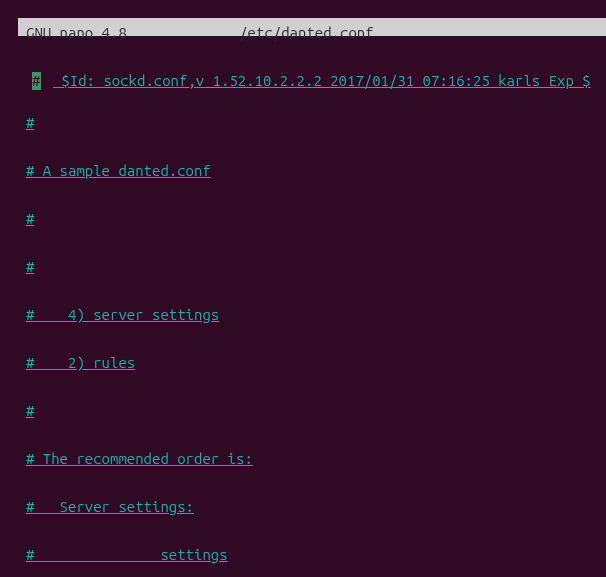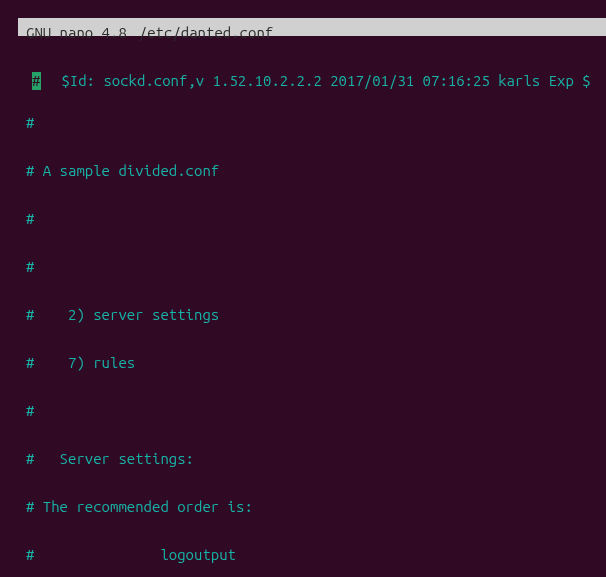--- a/index.html
+++ b/index.html
@@ -13,56 +13,56 @@
     overflow: hidden;
   }
   .titlebar {
     display: flex;
     background: #d0d0d0;
     color: #2a2a2a;
     height: 18px;
     white-space: pre;
   }
   .titlebar .left { flex: 0 0 auto; padding-left: 2px; }
-  .titlebar .center { flex: 1 1 auto; text-align: left; }
+  .titlebar .center { flex: 1 1 auto; text-align: center; }
   .titlebar .right { flex: 0 0 auto; width: 120px; }
   .content {
     padding: 0 2px;
     white-space: pre;
     color: #17b3a7;
   }
-  .line { height: 18px; }
+  .line { height: 18px; text-decoration: underline; }
   .cursor {
     background: #26a269;
     color: #300a24;
     display: inline-block;
     width: 9px;
   }
 </style>
 </head>
 <body>
 
 <div class="titlebar">
   <div class="left">GNU nano 4.8</div>
   <div class="center">/etc/danted.conf</div>
   <div class="right"></div>
 </div>
 
 <div class="content">
 <div class="line"><span class="cursor">#</span><span id="line0-rest"> $Id: sockd.conf,v 1.52.10.2.2.2 2017/01/31 07:16:25 karls Exp $</span></div>
 <div class="line">#</div>
-<div class="line"># A sample divided.conf</div>
+<div class="line"># A sample danted.conf</div>
 <div class="line">#</div>
 <div class="line">#</div>
-<div class="line">#    2) server settings</div>
-<div class="line">#    7) rules</div>
+<div class="line">#    4) server settings</div>
+<div class="line">#    2) rules</div>
 <div class="line">#</div>
+<div class="line"># The recommended order is:</div>
 <div class="line">#   Server settings:</div>
-<div class="line"># The recommended order is:</div>
-<div class="line">#               logoutput</div>
+<div class="line">#               settings</div>
 <div class="line">#               logoutput</div>
 <div class="line">#               socksmethod</div>
 
 
 
 
 
 
 
 

